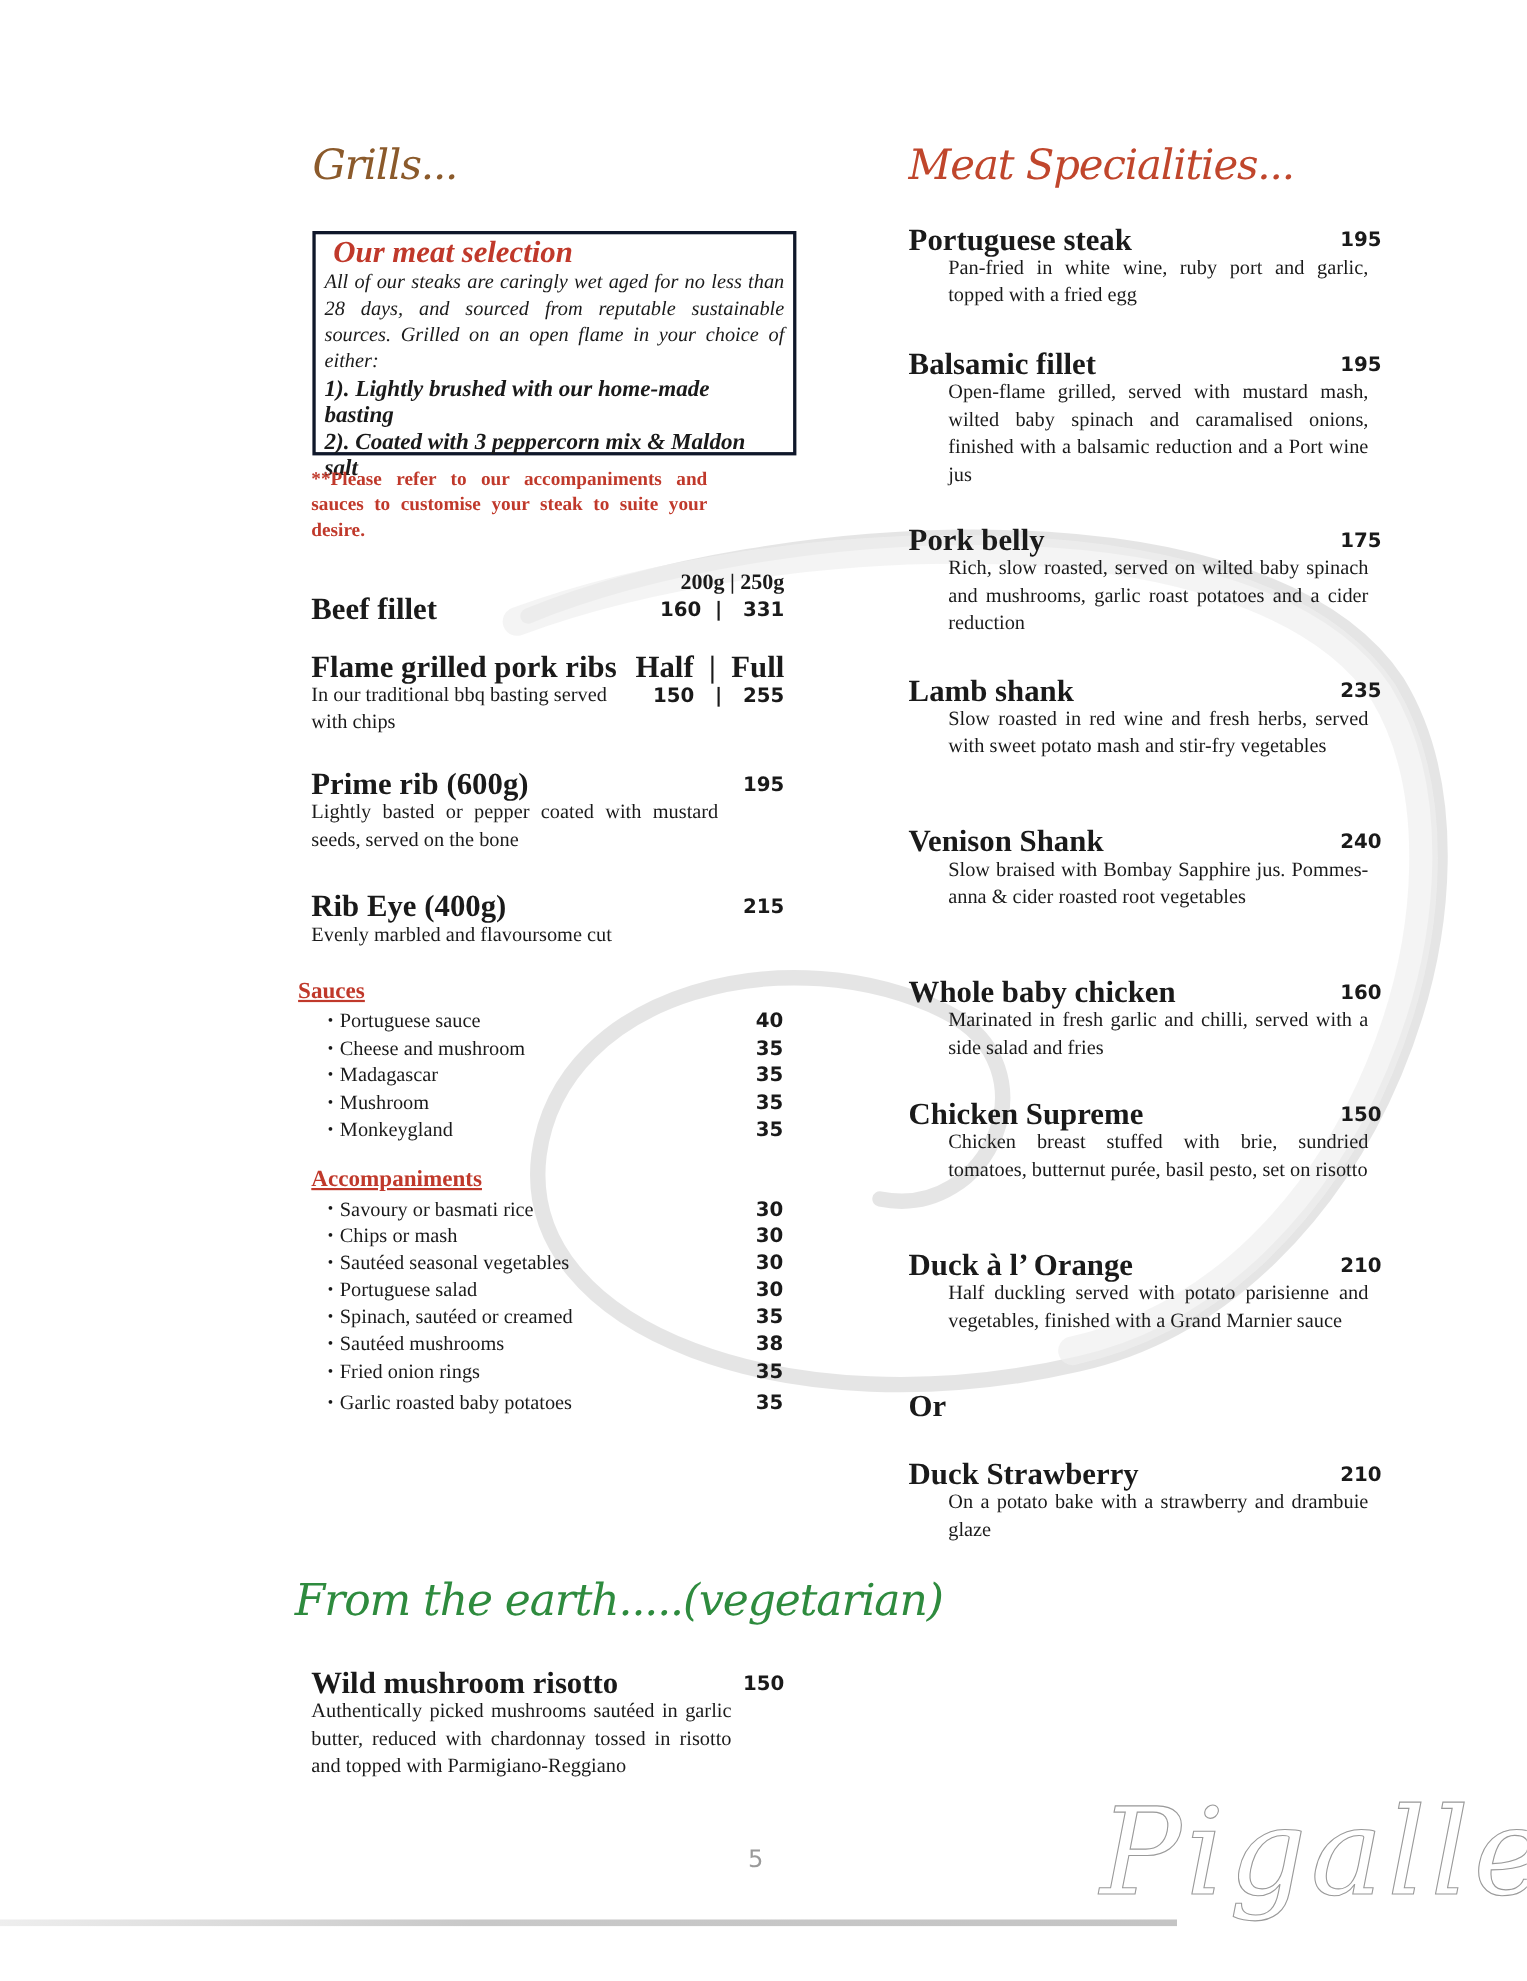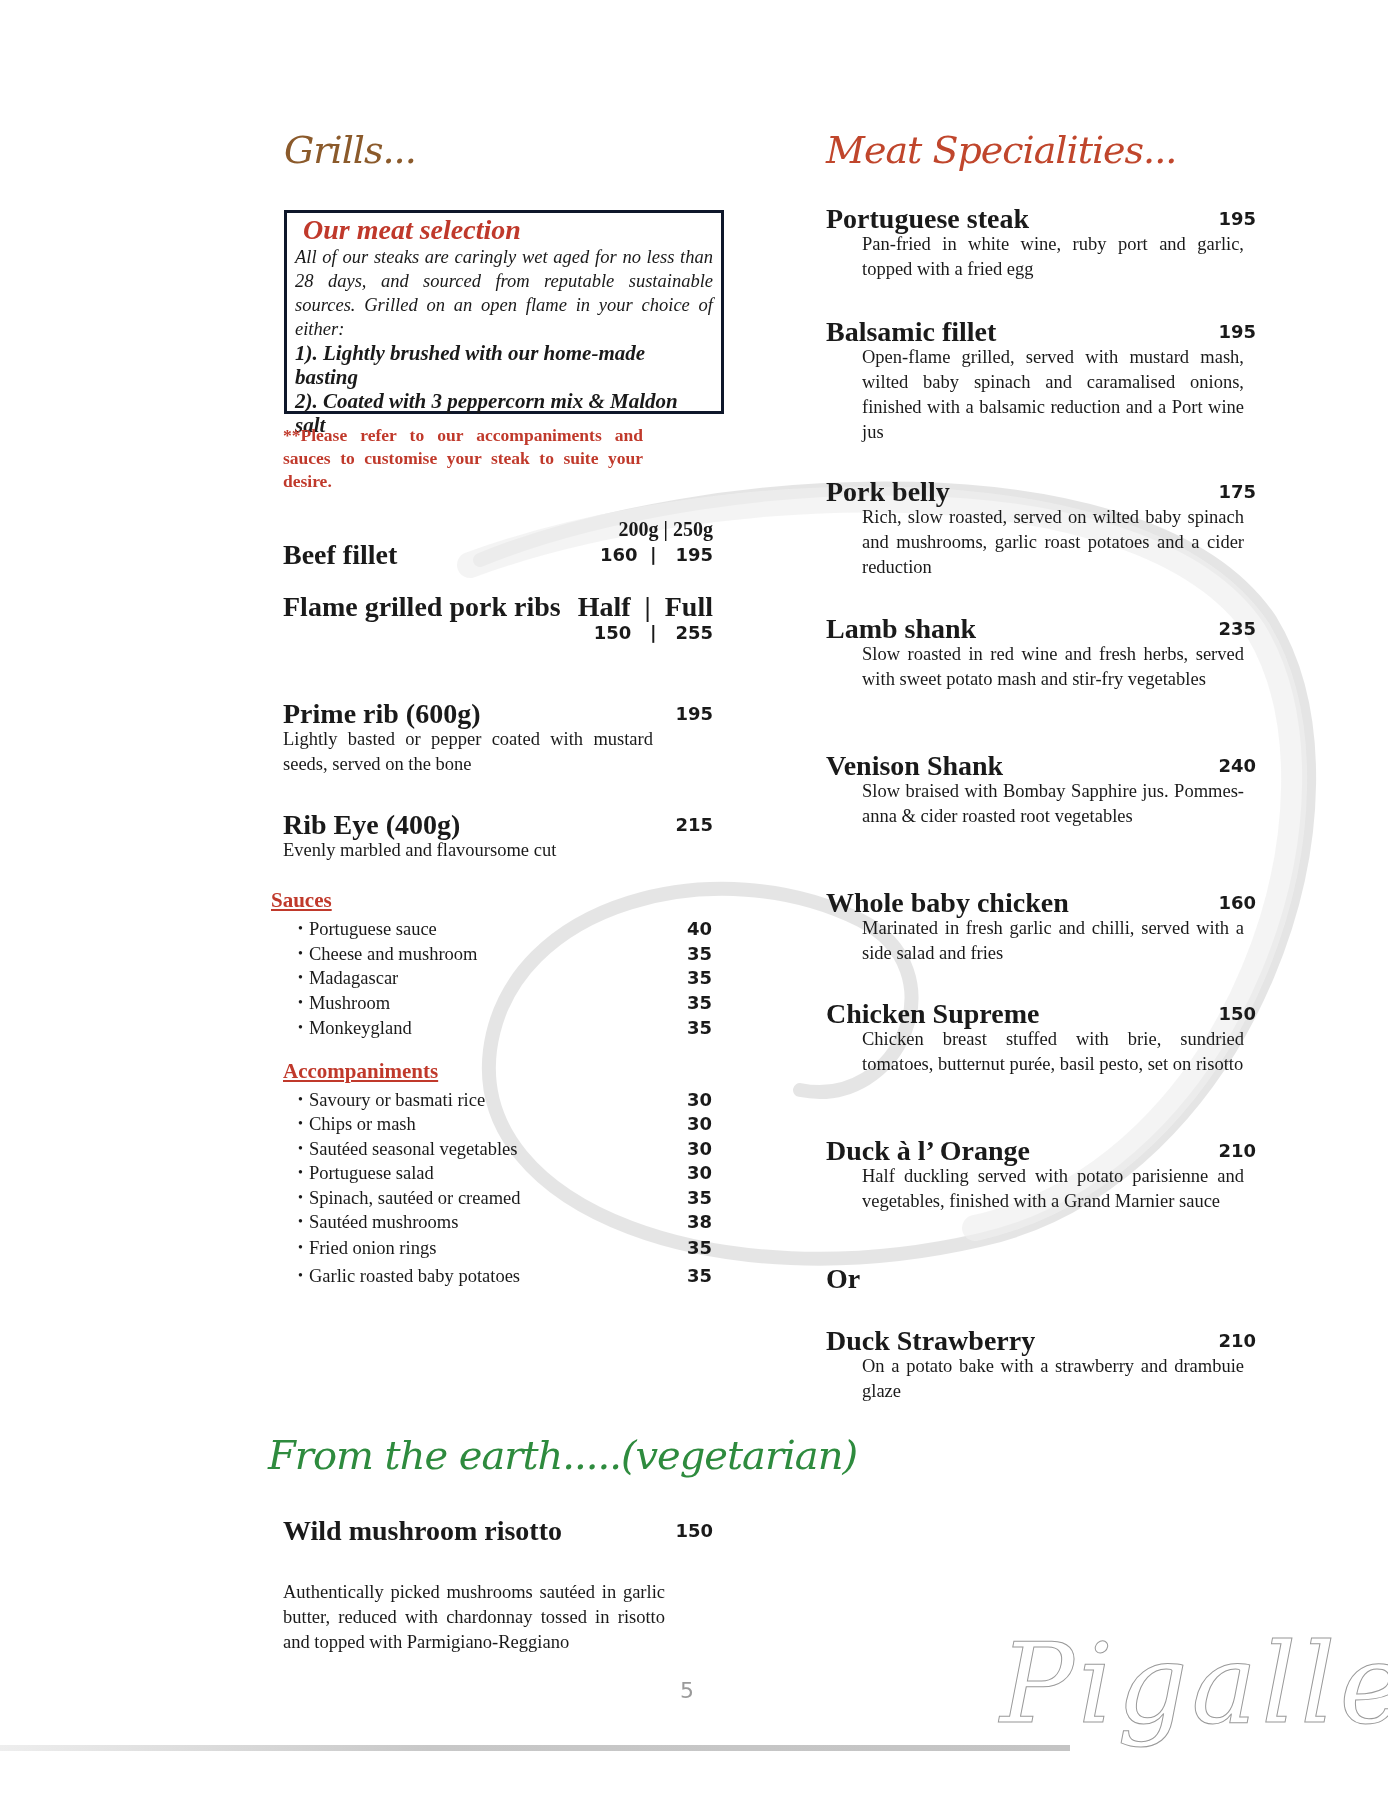--- a/index.html
+++ b/index.html
@@ -55,26 +55,27 @@
   <div class="box-text">All of our steaks are caringly wet aged for no less than 28 days, and sourced from reputable sustainable sources. Grilled on an open flame in your choice of either:</div>
   <div class="box-bold">1). Lightly brushed with our home-made basting</div>
   <div class="box-bold">2). Coated with 3 peppercorn mix &amp; Maldon salt</div>
 </div>
 
 <div class="abs note">**Please refer to our accompaniments and sauces to customise your steak to suite your desire.</div>
 
 <div class="abs" style="left:283px; top:516px; width:430px;">
   <div class="item-name" style="position:absolute; right:0; top:0; font-size:20px;">200g | 250g</div>
   <div class="item-name" style="position:absolute; left:0; top:26px;">Beef  fillet</div>
-  <div class="price" style="position:absolute; right:0; top:26px; white-space:pre;">160  |   195</div>
+  <div class="price" style="position:absolute; right:0; top:26px; white-space:pre;">160  |   331</div>
 </div>
 
 <div class="abs" style="left:283px; top:594px; width:430px;">
   <div class="item-name">Flame grilled pork ribs</div>
   <div class="item-name" style="position:absolute; right:0; top:0; white-space:pre;">Half  |  Full</div>
+  <div class="item-desc" style="width:270px; text-align:left;">In our traditional bbq basting served with chips</div>
   <div class="price" style="position:absolute; right:0; top:26px; white-space:pre;">150   |   255</div>
 </div>
 
 <div class="abs" style="left:283px; top:701px; width:430px;">
   <div class="item-name">Prime rib (600g)</div>
   <div class="price" style="position:absolute; right:0; top:0;">195</div>
   <div class="item-desc" style="width:370px;">Lightly basted or pepper coated with mustard seeds, served on the bone</div>
 </div>
 
 <div class="abs" style="left:283px; top:812px; width:430px;">
@@ -97,21 +98,21 @@
 <div class="bullet-row" style="top:1161px;"><span class="lbl">Portuguese salad</span><span class="p">30</span></div>
 <div class="bullet-row" style="top:1186px;"><span class="lbl">Spinach, sautéed or creamed</span><span class="p">35</span></div>
 <div class="bullet-row" style="top:1210px;"><span class="lbl">Sautéed mushrooms</span><span class="p">38</span></div>
 <div class="bullet-row" style="top:1236px;"><span class="lbl">Fried onion rings</span><span class="p">35</span></div>
 <div class="bullet-row" style="top:1264px;"><span class="lbl">Garlic roasted baby potatoes</span><span class="p">35</span></div>
 
 <div class="abs script earth-title">From the earth.....(vegetarian)</div>
 <div class="abs" style="left:283px; top:1518px; width:430px;">
   <div class="item-name">Wild mushroom risotto</div>
   <div class="price" style="position:absolute; right:0; top:0;">150</div>
-  <div class="item-desc" style="width:382px;margin-top:36px;">Authentically picked mushrooms sautéed in garlic butter, reduced with chardonnay tossed in risotto and topped with Parmigiano-Reggiano</div>
+  <div class="item-desc" style="width:382px;">Authentically picked mushrooms sautéed in garlic butter, reduced with chardonnay tossed in risotto and topped with Parmigiano-Reggiano</div>
 </div>
 
 <div class="abs script meat-title">Meat Specialities...</div>
 
 <div class="right-item" style="top:206px;">
   <div class="item-name">Portuguese steak</div>
   <div class="price">195</div>
   <div class="item-desc">Pan-fried in white wine, ruby port and garlic, topped with a fried egg</div>
 </div>
 

